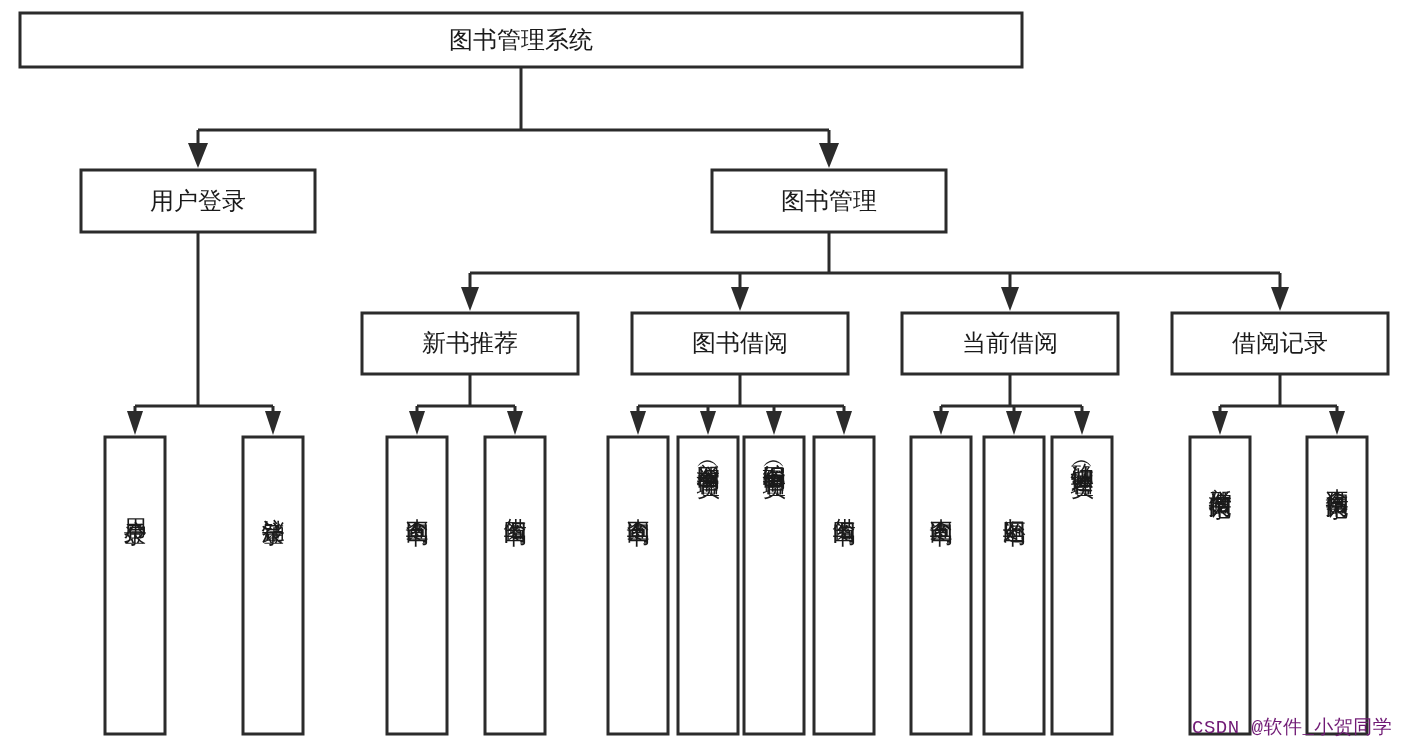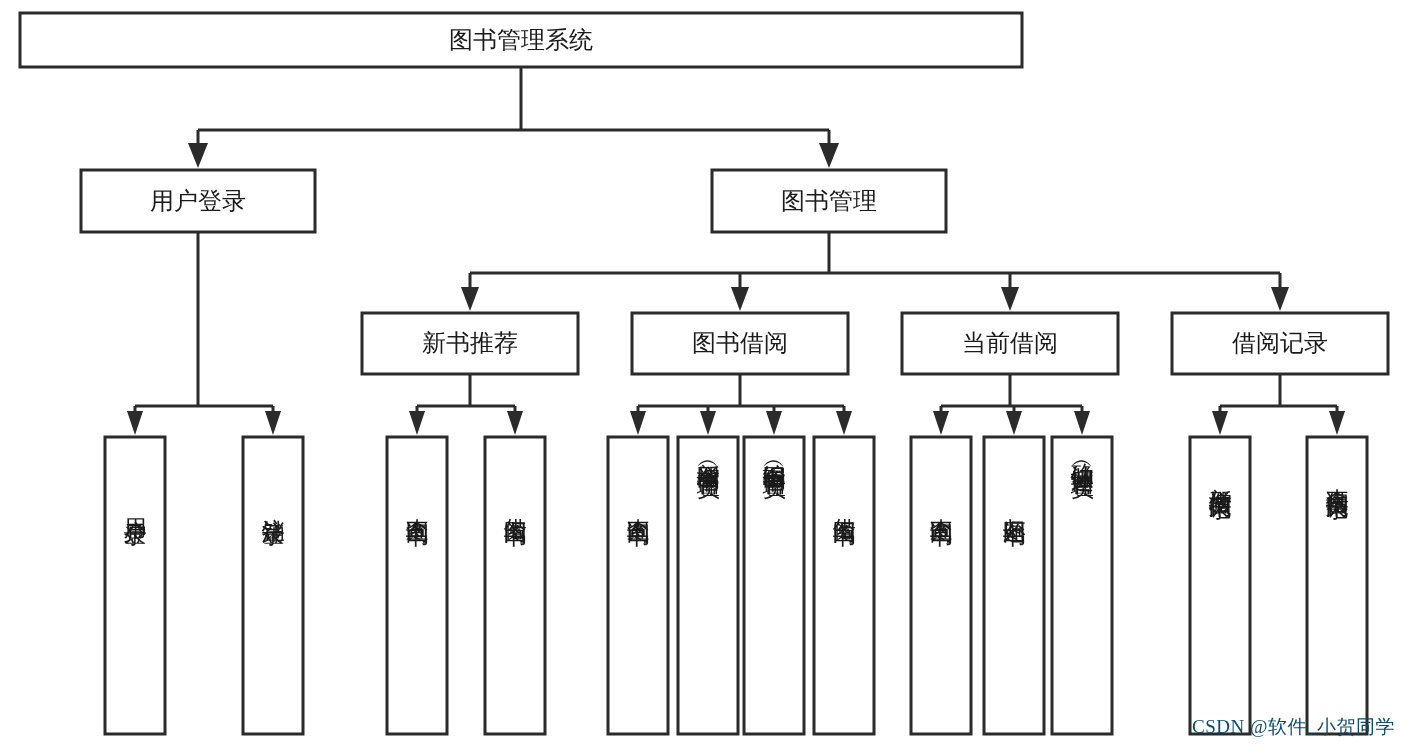--- a/index.html
+++ b/index.html
@@ -63,23 +63,23 @@
     letter-spacing: 2px;
     text-align: center;
     display: flex;
     align-items: center;
     justify-content: flex-start;
     white-space: nowrap;
     pointer-events: none;
   }
   .watermark {
     position: absolute;
-    font-family: Liberation Serif, serif;
+    font-family: Liberation Mono, monospace;
     font-size: 19px;
-    color: #0c4a6e;
+    color: #701a75;
     white-space: nowrap;
     letter-spacing: 0.5px;
   }
 </style>
 </head>
 <body>
 
 <div id="diagram-root">
 
   <svg class="flow" viewBox="0 0 1405 747" xmlns="http://www.w3.org/2000/svg">

